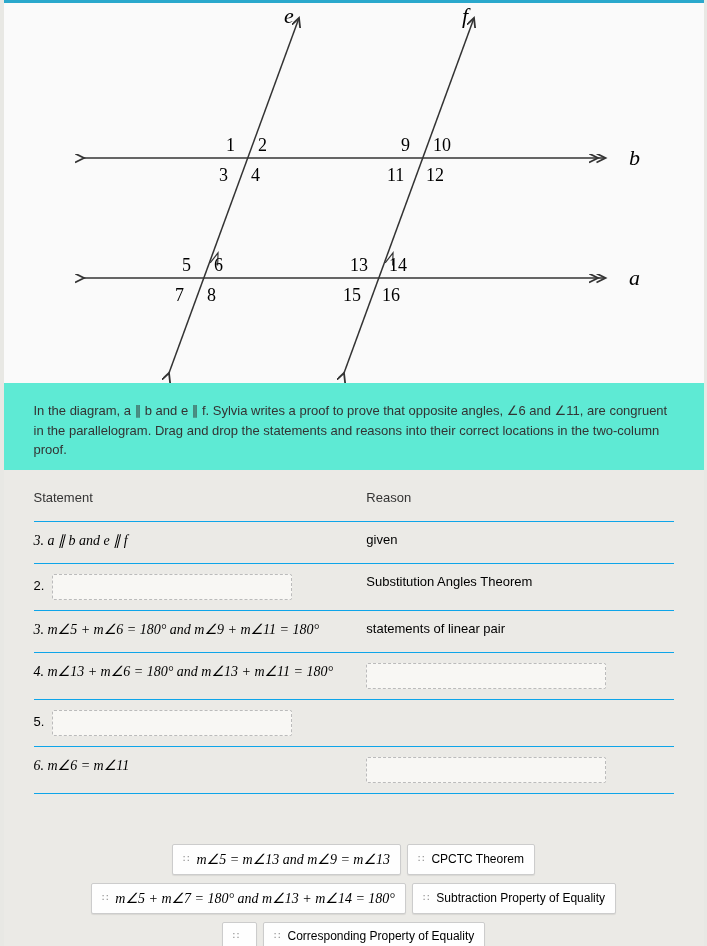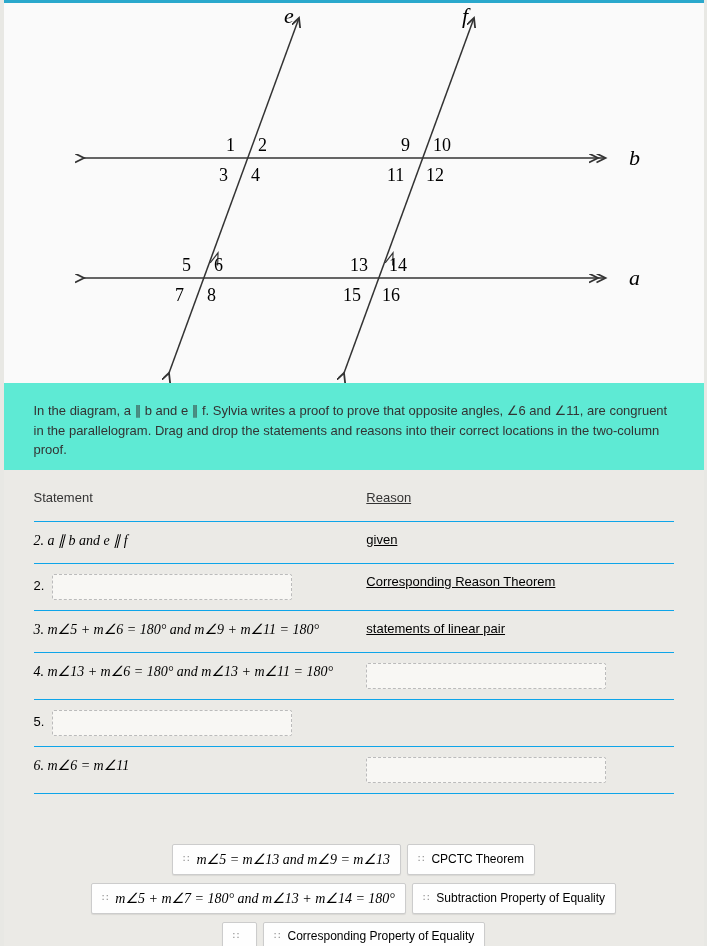--- a/index.html
+++ b/index.html
@@ -43,21 +43,20 @@
     min-height: 42px;
   }
   .col-stmt {
     width: 52%;
     font-size: 13px;
     padding-right: 10px;
   }
   .col-reason {
     width: 48%;
     font-size: 13px;
-    text-decoration: underline;
   }
   .header-row .col-stmt, .header-row .col-reason {
     font-weight: normal;
     font-size: 13px;
     color: #333;
   }
   .dropzone {
     display: inline-block;
     min-width: 240px;
     height: 26px;
@@ -162,30 +161,30 @@
   </div>
 
   <div class="proof-area">
 
     <div class="table-row header-row">
       <div class="col-stmt">Statement</div>
       <div class="col-reason">Reason</div>
     </div>
 
     <div class="table-row">
-      <div class="col-stmt"><span class="ital">2. a ∥ b and e ∥ f</span></div>
+      <div class="col-stmt"><span class="ital">3. a ∥ b and e ∥ f</span></div>
       <div class="col-reason">given</div>
     </div>
 
     <div class="table-row">
       <div class="col-stmt">
         <span class="num-prefix">2.</span>
         <span class="dropzone"></span>
       </div>
-      <div class="col-reason">Corresponding Reason Theorem</div>
+      <div class="col-reason">Substitution Angles Theorem</div>
     </div>
 
     <div class="table-row">
       <div class="col-stmt"><span class="ital">3. m∠5 + m∠6 = 180° and m∠9 + m∠11 = 180°</span></div>
       <div class="col-reason">statements of linear pair</div>
     </div>
 
     <div class="table-row">
       <div class="col-stmt"><span class="ital">4. m∠13 + m∠6 = 180° and m∠13 + m∠11 = 180°</span></div>
       <div class="col-reason"><span class="dropzone"></span></div>

